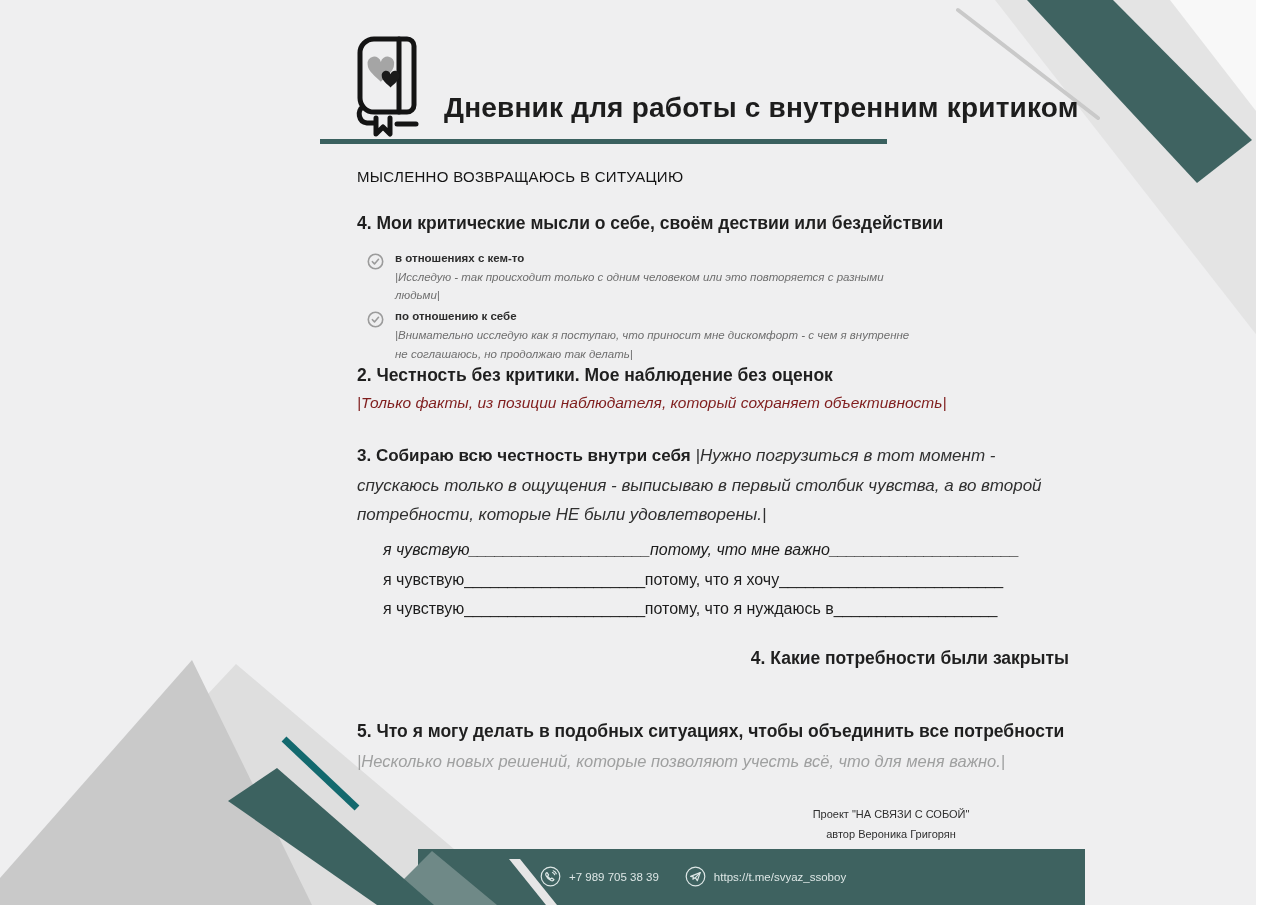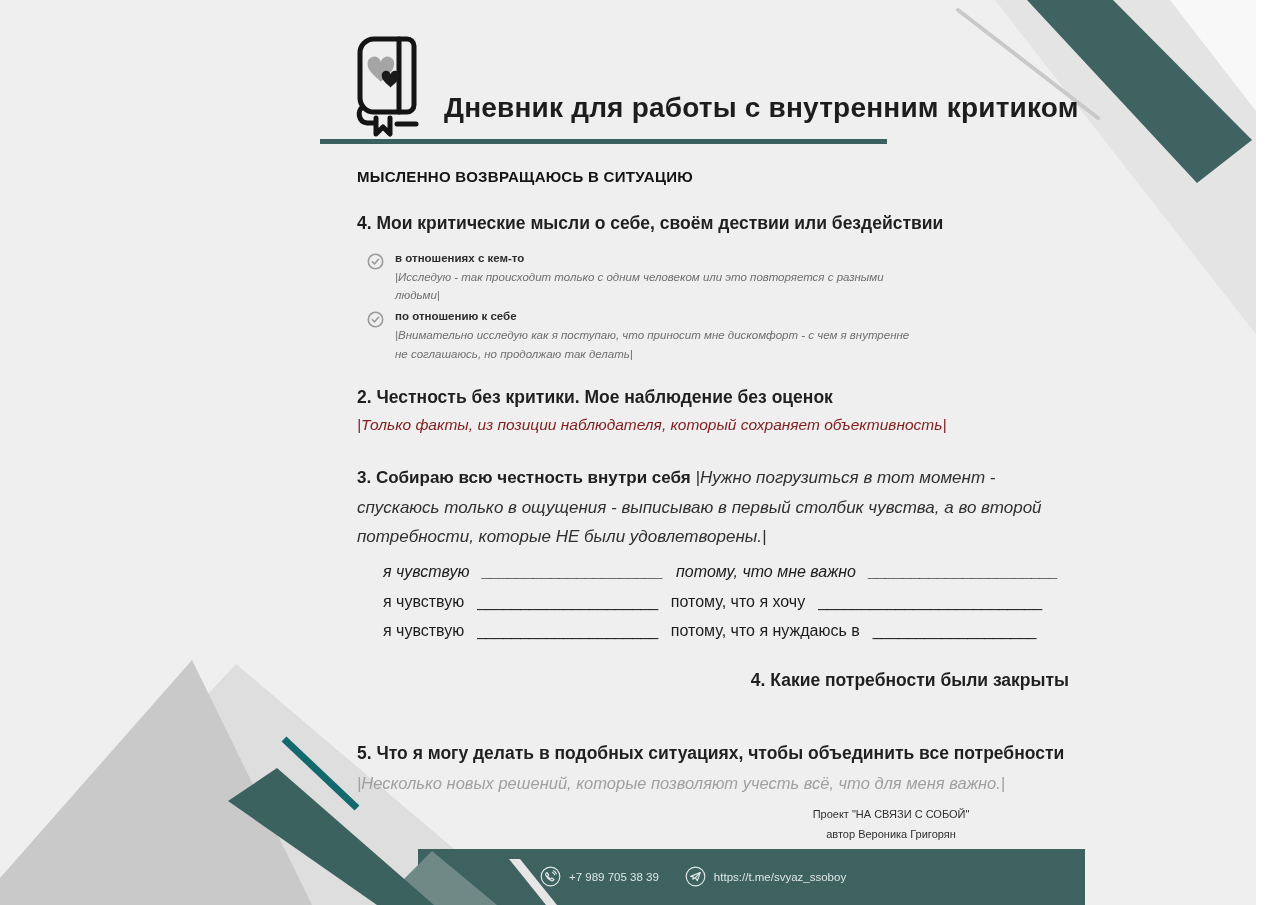--- a/index.html
+++ b/index.html
@@ -10,40 +10,40 @@
   svg.decor{position:absolute;left:0;top:0;}
 
   
   .logo{position:absolute;left:350px;top:34px;}
   .doc-title{position:absolute;left:444px;top:92px;font-size:28px;font-weight:600;
     color:#1d1d1d;letter-spacing:.2px;white-space:nowrap;}
   .title-rule{position:absolute;left:320px;top:139px;width:567px;height:5px;background:#3a605f;}
 
   
   .content{position:absolute;left:357px;top:168px;width:712px;color:#222;}
-  .intro{font-size:15px;font-weight:700;letter-spacing:.3px;color:#141414;margin:0 0 28px;}
+  .intro{font-size:15px;font-weight:400;letter-spacing:.3px;color:#141414;margin:0 0 28px;}
   .sec-title{font-size:17.5px;font-weight:600;color:#1f1f1f;margin:0;}
   .sec1 .sec-title{margin-bottom:16px;}
 
   .check-item{display:flex;gap:11px;margin-left:10px;width:545px;}
   .check-item.first{margin-bottom:4px;}
-  .check-item.second{margin-bottom:24px;}
+  .check-item.second{margin-bottom:2px;}
   .check-icon{flex:0 0 auto;margin-top:3px;cursor:pointer;}
   .check-label{font-size:11.5px;font-weight:700;color:#2c2c2c;line-height:1.45;}
   .check-hint{font-size:11.5px;font-style:italic;color:#6e6e6e;line-height:1.6;margin-top:1px;}
 
   .hint{font-size:15.5px;font-style:italic;color:#7f1d1d;line-height:1.65;}
   .sec2{margin-bottom:26px;}
   .sec2 .sec-title{margin-bottom:4px;}
   .sec3 p{font-size:17px;line-height:1.72;margin:0 0 6px;color:#202020;}
   .s3-bold{font-weight:600;}
   .s3-italic{font-style:italic;color:#303030;font-weight:400;}
 
   .feel{margin:0 0 24px 26px;font-size:16px;color:#1c1c1c;}
-  .feel-row{display:flex;gap:13px;line-height:29.5px;white-space:nowrap;align-items:center;}
+  .feel-row{display:flex;line-height:29.5px;white-space:nowrap;align-items:center;}
   .feel-row.italic{font-style:italic;}
   .blank{letter-spacing:-.3px;color:#1c1c1c;}
 
   .sec4{margin-bottom:52px;text-align:right;}
   .sec4 .sec-title{margin-bottom:4px;}
   .sec4 .hint{width:665px;}
   .sec5 .sec-title{margin-bottom:6px;}
   .sec5 .hint{font-size:16.5px;color:#9fa0a0;}
 
   .credits{position:absolute;left:806px;top:808px;width:170px;text-align:center;

